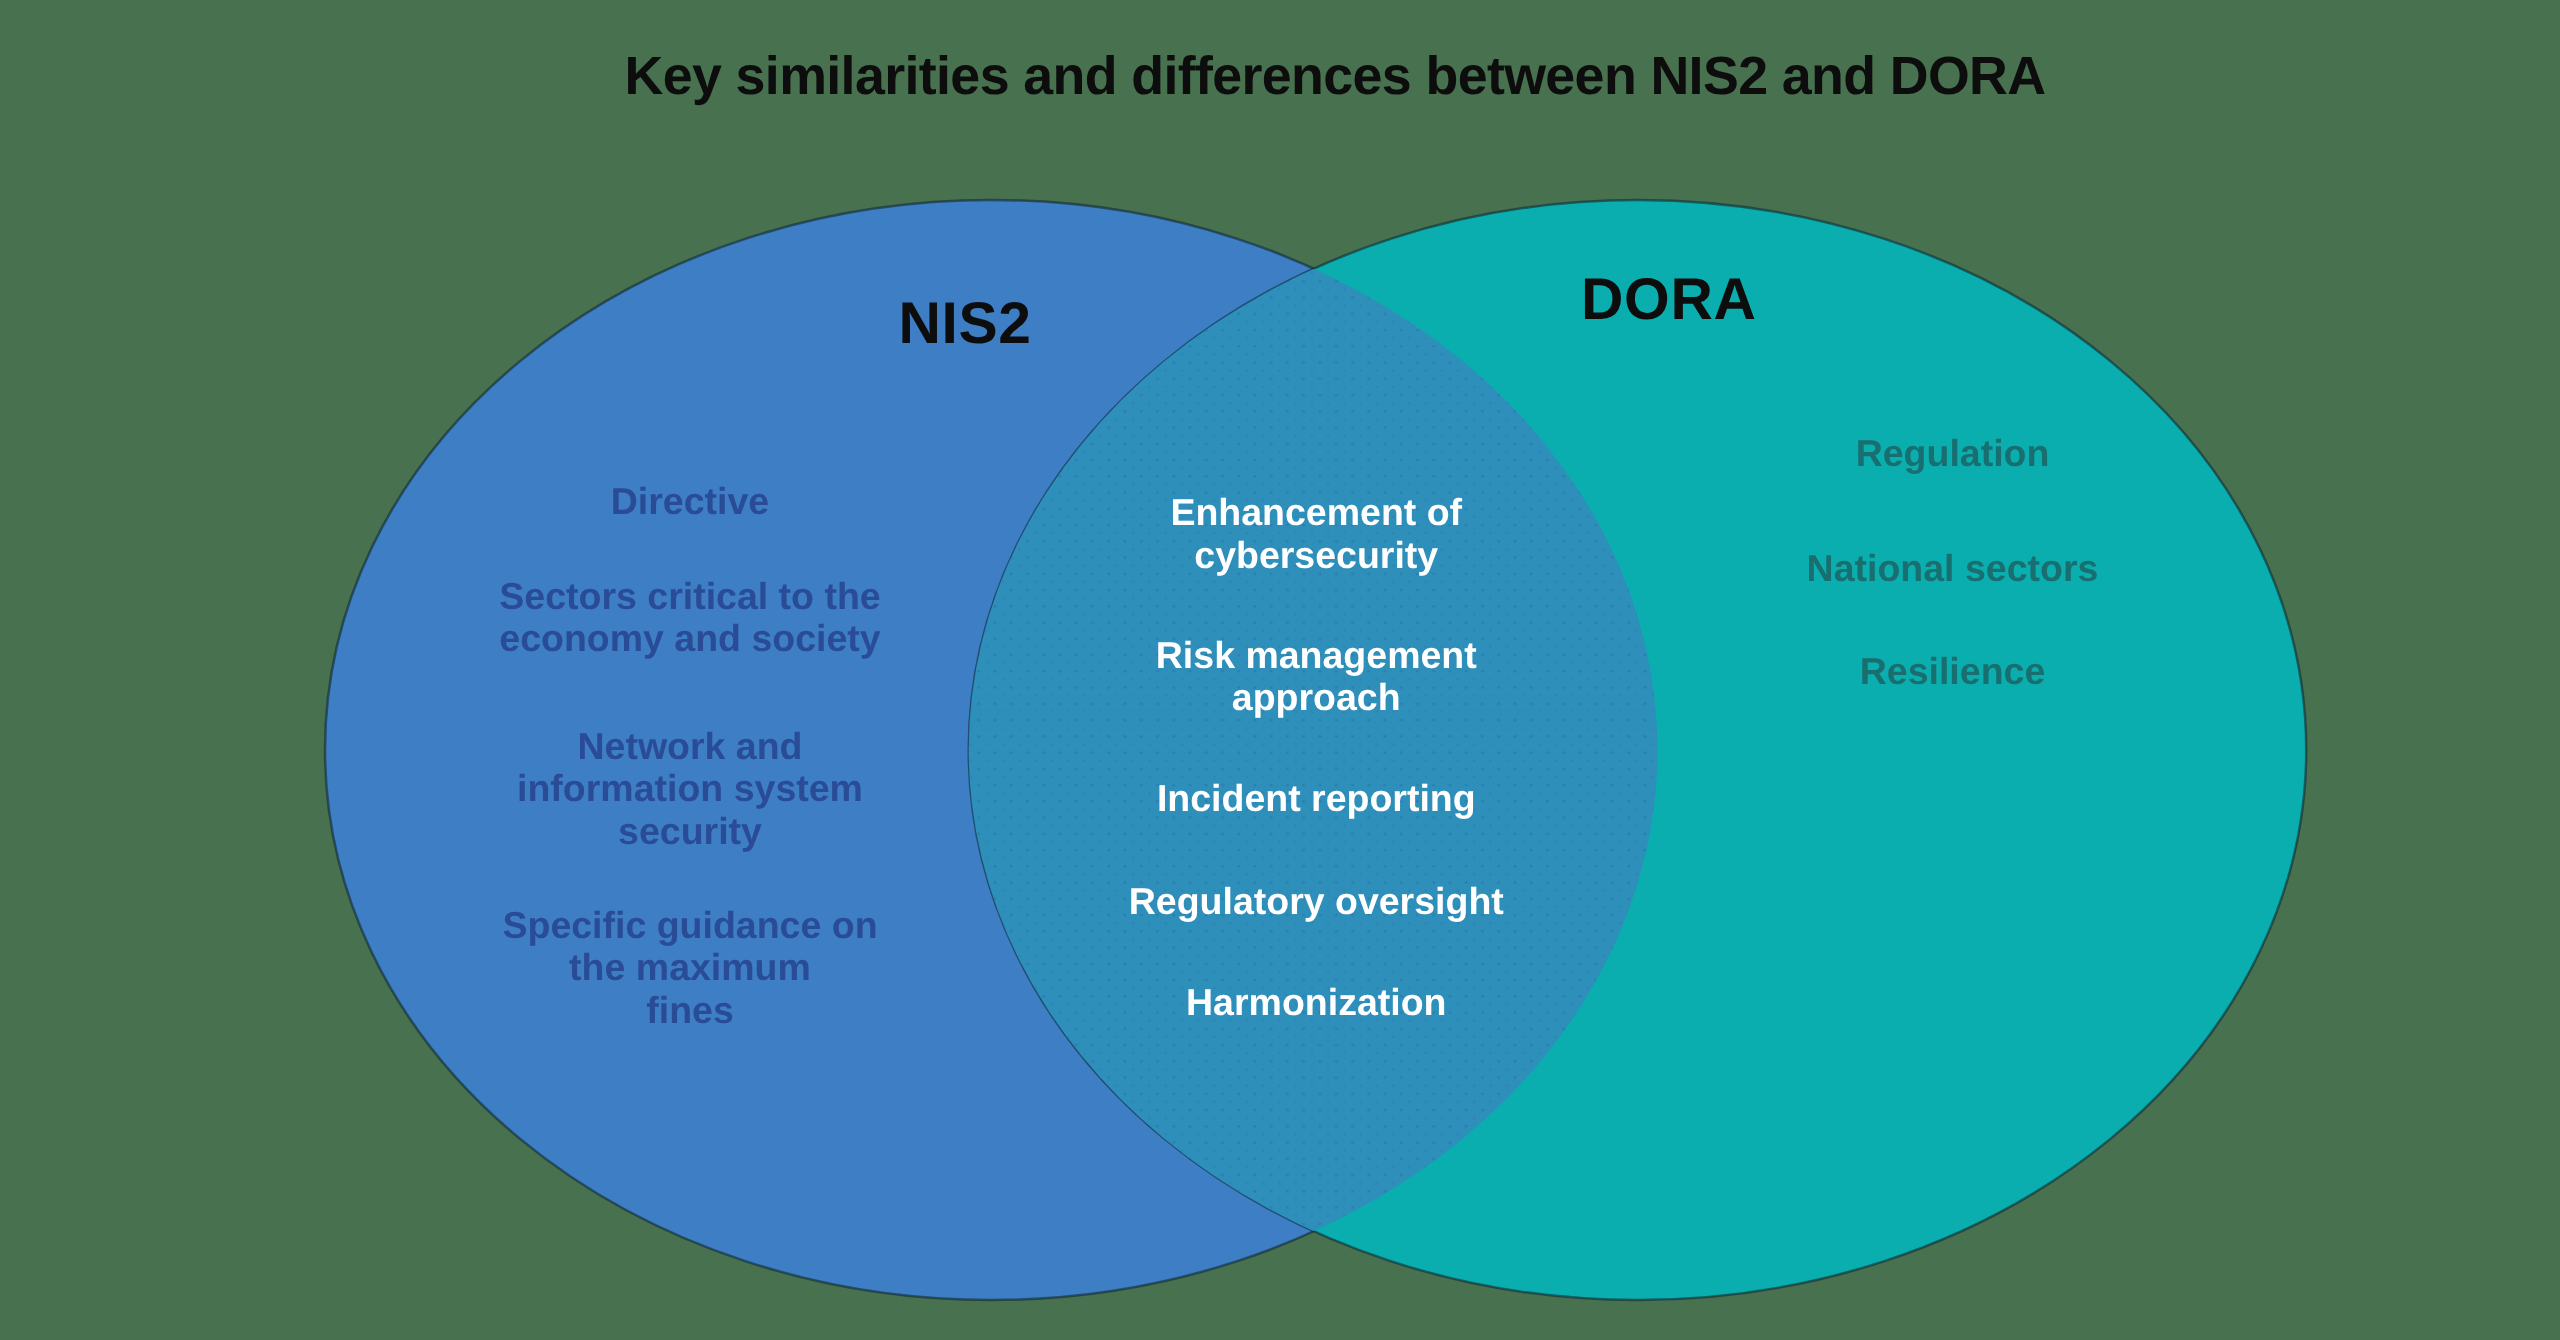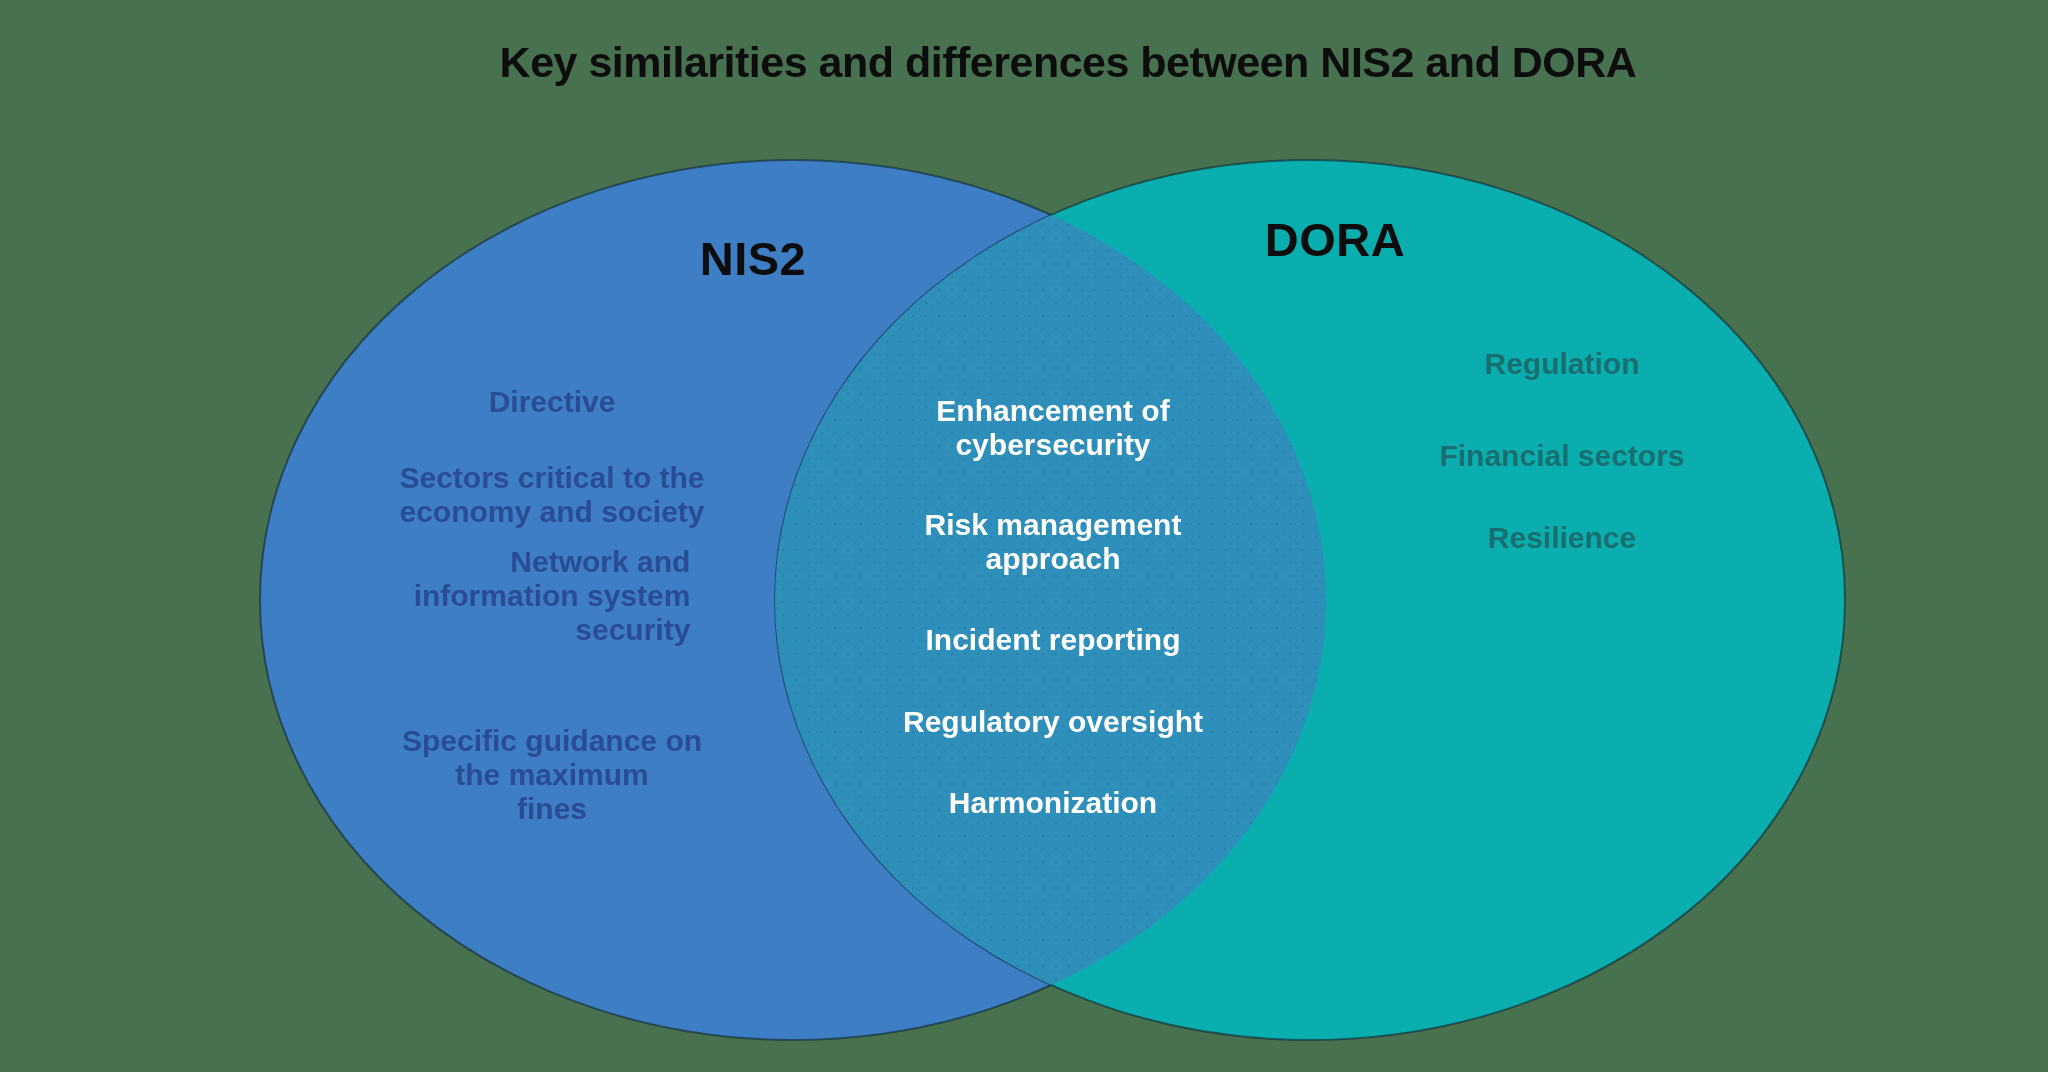--- a/index.html
+++ b/index.html
@@ -31,33 +31,33 @@
     font-size:43px;font-weight:800;letter-spacing:-.5px;
     color:var(--heading-text);
     white-space:nowrap;
   }
   .circle-label{
     position:absolute;transform:translate(-50%,-50%);
     font-size:47px;font-weight:800;letter-spacing:.5px;
     color:var(--heading-text);
     white-space:nowrap;
   }
-  .label-nis2{left:753px;top:258px;}
+  .label-nis2{left:772px;top:258px;}
   .label-dora{left:1335px;top:239px;}
   .item{
     position:absolute;transform:translate(-50%,-50%);
     font-size:30px;font-weight:600;line-height:34px;
     text-align:center;white-space:pre-line;
   }
   .col-left{color:var(--left-text);}
   .col-center{color:var(--center-text);}
   .col-right{color:var(--right-text);}
   .lb1{left:552px;top:402px;}
   .lb2{left:552px;top:495px;}
-  .lb3{left:552px;top:596px;text-align:right;}
+  .lb3{left:552px;top:632px;}
   .lb4{left:552px;top:775px;}
   .cb1{left:1053px;top:428px;}
   .cb2{left:1053px;top:542px;}
   .cb3{left:1053px;top:640px;}
   .cb4{left:1053px;top:722px;}
   .cb5{left:1053px;top:803px;}
   .rb1{left:1562px;top:364px;}
   .rb2{left:1562px;top:456px;}
   .rb3{left:1562px;top:538px;}
   .rb4{left:1562px;top:654px;}
@@ -103,16 +103,16 @@
 
   <div class="item col-center cb1">Enhancement of
 cybersecurity</div>
   <div class="item col-center cb2">Risk management
 approach</div>
   <div class="item col-center cb3">Incident reporting</div>
   <div class="item col-center cb4">Regulatory oversight</div>
   <div class="item col-center cb5">Harmonization</div>
 
   <div class="item col-right rb1">Regulation</div>
-  <div class="item col-right rb2">Financial sectors</div>
+  <div class="item col-right rb2">National sectors</div>
   <div class="item col-right rb3">Resilience</div>
 
 </div>
 
 </body></html>

